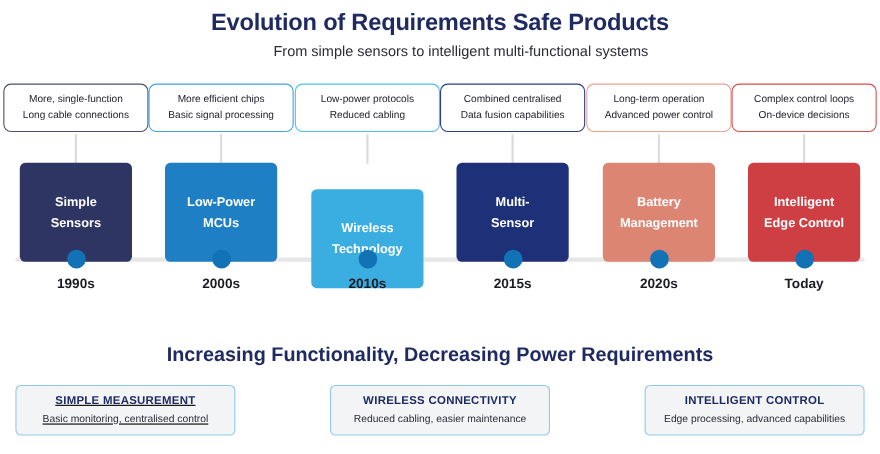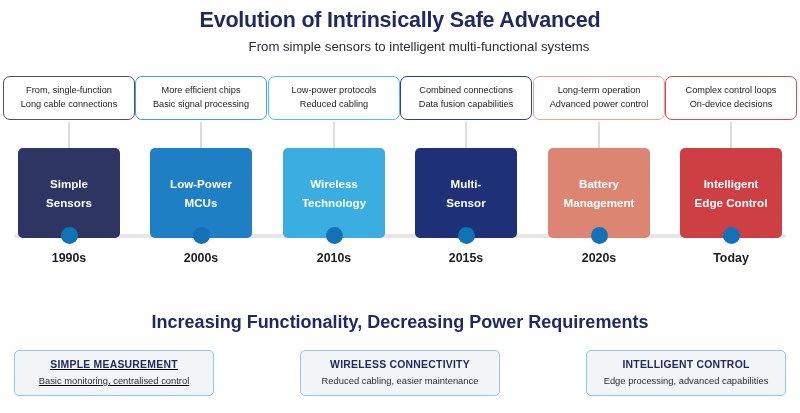--- a/index.html
+++ b/index.html
@@ -177,28 +177,28 @@
   .fcard-desc {
     font-size: 9.4px;
     color: #2b2b35;
     line-height: 14px;
     margin-top: 2px;
   }
 </style>
 </head>
 <body>
 
-<div id="page-title">Evolution of Intrinsically Safe Advanced</div>
+<div id="page-title">Evolution of Requirements Safe Products</div>
 <div id="page-subtitle">From simple sensors to intelligent multi-functional systems</div>
 
 <div id="timeline">
   <div id="axis-line"></div>
 <div class="tl-col" style="left: 3px;">
       <div class="callout" style="border-color: rgb(75, 79, 107);">
-        <span class="cl">From, single-function</span>
+        <span class="cl">More, single-function</span>
         <span class="cl">Long cable connections</span>
       </div>
       <div class="connector" style="background: rgb(220, 220, 220);"></div>
       <div class="milestone" style="background: rgb(46, 53, 99);">
         <span class="ml">Simple</span>
         <span class="ml">Sensors</span>
       </div>
       <div class="axis-dot" style="background: rgb(18, 114, 182);"></div>
       <div class="axis-label">1990s</div>
     </div>
@@ -214,30 +214,30 @@
       </div>
       <div class="axis-dot" style="background: rgb(18, 114, 182);"></div>
       <div class="axis-label">2000s</div>
     </div>
     <div class="tl-col" style="left: 268px;">
       <div class="callout" style="border-color: rgb(76, 192, 238);">
         <span class="cl">Low-power protocols</span>
         <span class="cl">Reduced cabling</span>
       </div>
       <div class="connector" style="background: rgb(220, 220, 220);"></div>
-      <div class="milestone" style="background: rgb(58, 174, 224);">
+      <div class="milestone" style="background: rgb(58, 174, 224); margin-top: 24px;">
         <span class="ml">Wireless</span>
         <span class="ml">Technology</span>
       </div>
       <div class="axis-dot" style="background: rgb(18, 114, 182);"></div>
       <div class="axis-label">2010s</div>
     </div>
     <div class="tl-col" style="left: 400px;">
       <div class="callout" style="border-color: rgb(46, 63, 134);">
-        <span class="cl">Combined connections</span>
+        <span class="cl">Combined centralised</span>
         <span class="cl">Data fusion capabilities</span>
       </div>
       <div class="connector" style="background: rgb(220, 220, 220);"></div>
       <div class="milestone" style="background: rgb(30, 49, 120);">
         <span class="ml">Multi-</span>
         <span class="ml">Sensor</span>
       </div>
       <div class="axis-dot" style="background: rgb(18, 114, 182);"></div>
       <div class="axis-label">2015s</div>
     </div>

